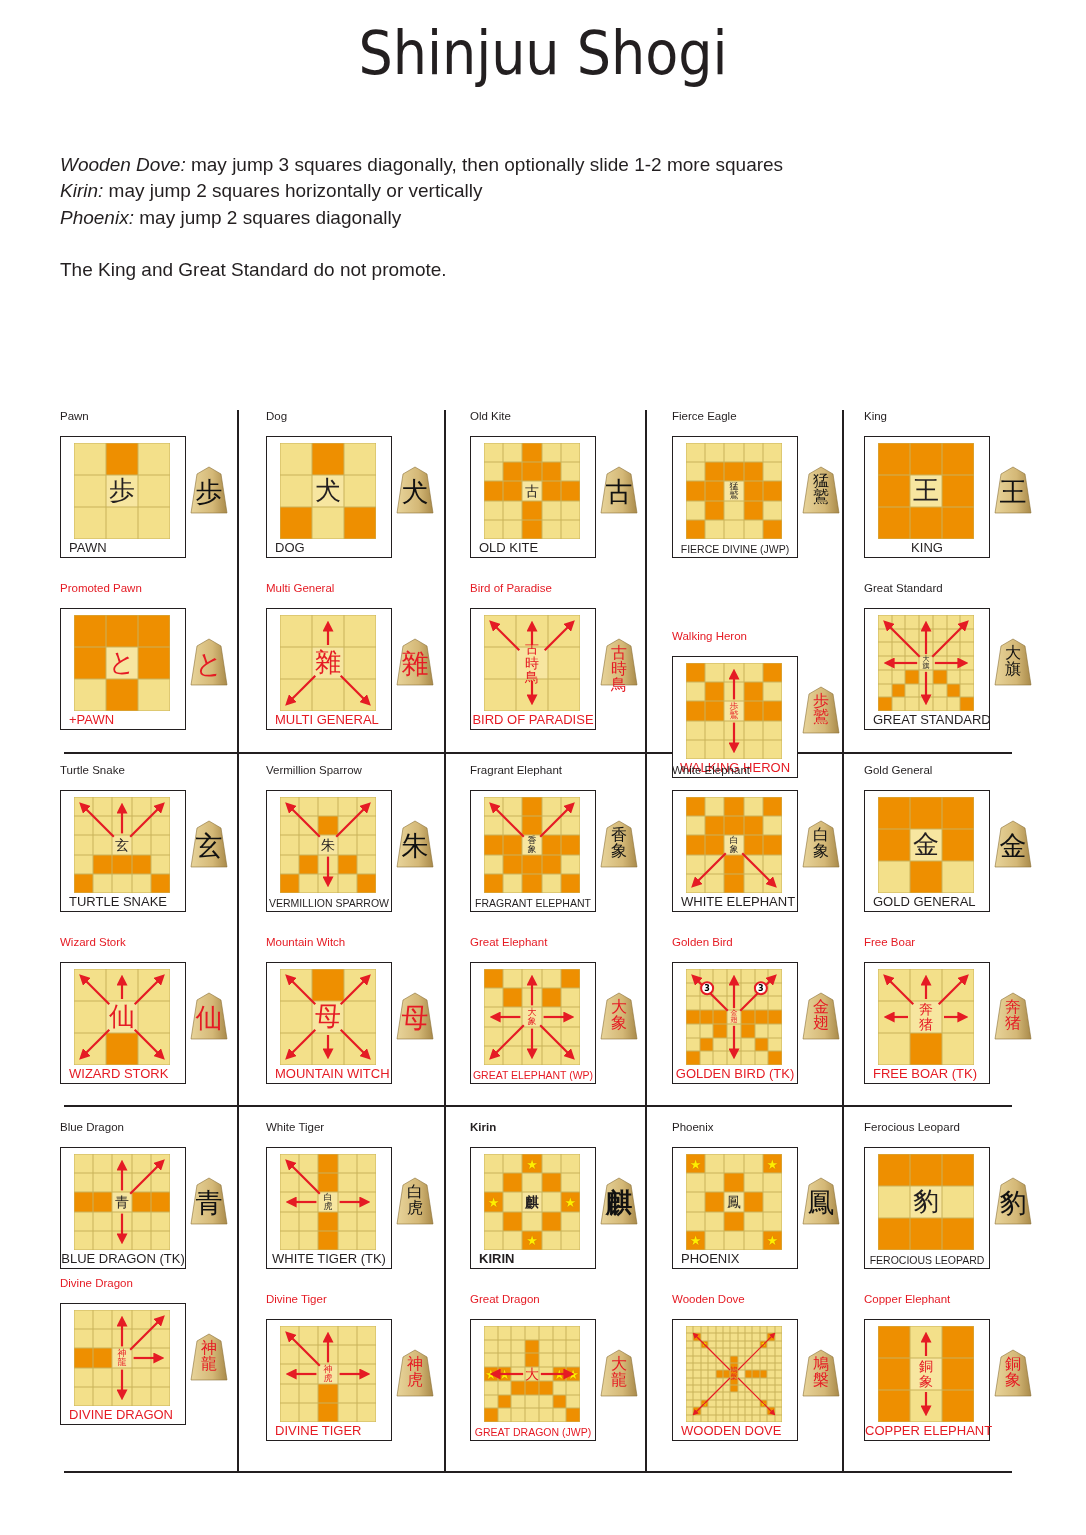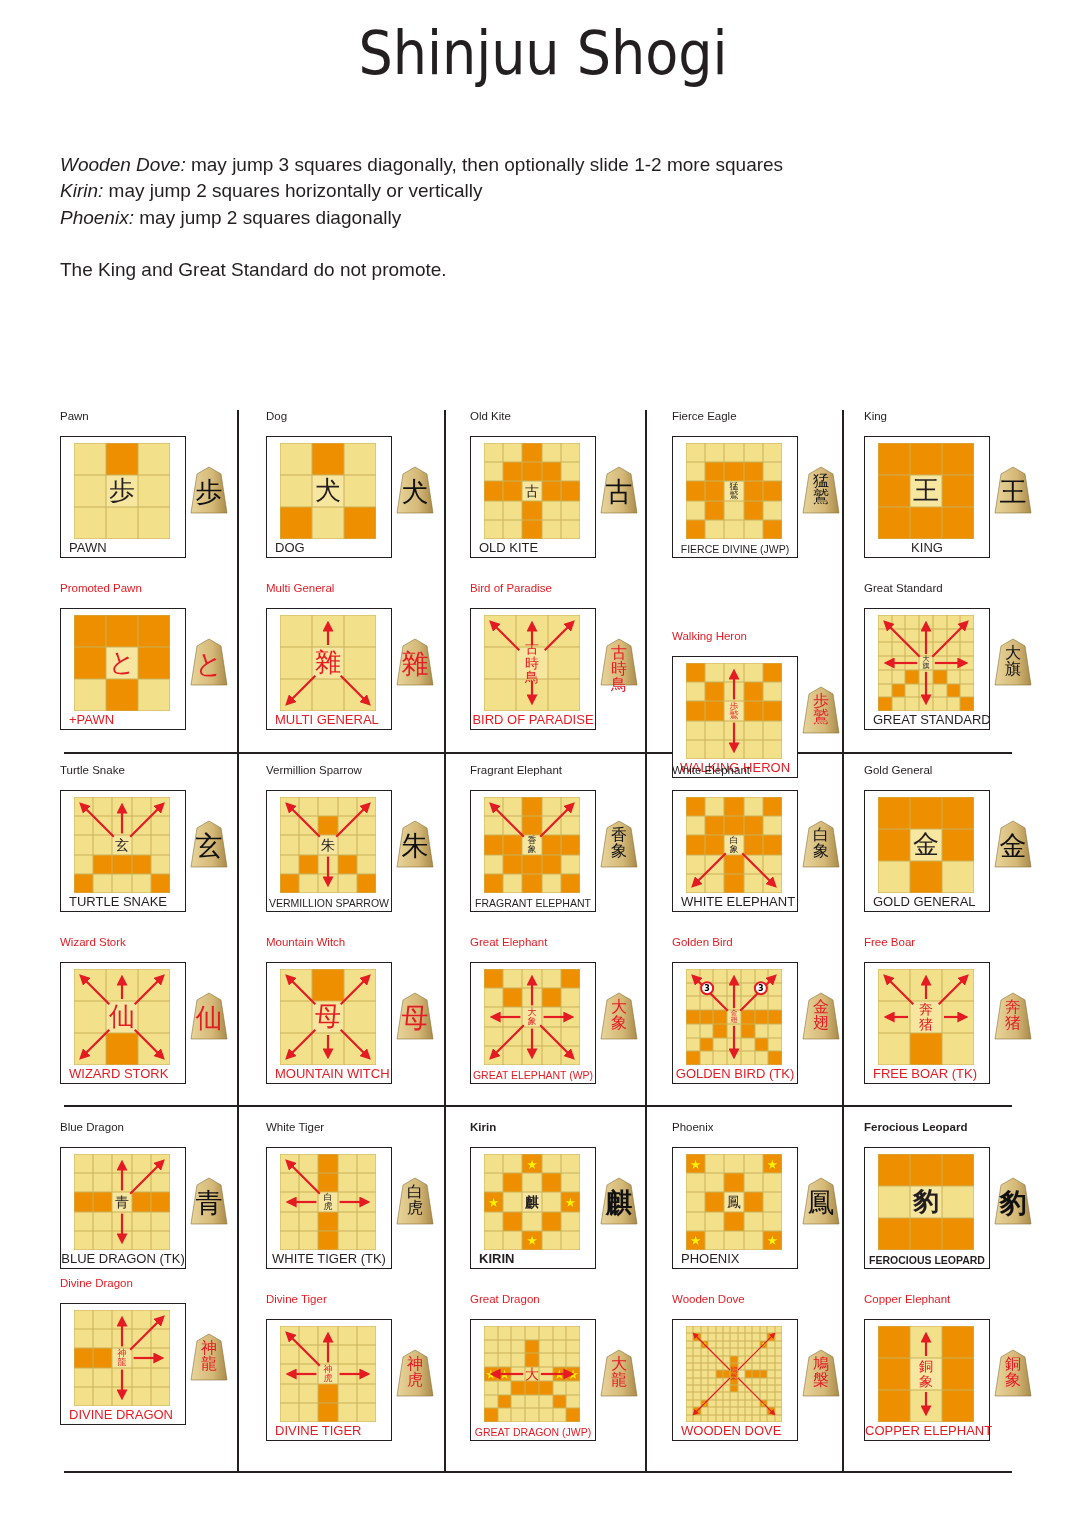--- a/index.html
+++ b/index.html
@@ -1262,21 +1262,21 @@
               <stop offset="0" stop-color="#e8d49a"></stop>
               <stop offset="0.6" stop-color="#d4b877"></stop>
               <stop offset="1" stop-color="#a98a4a"></stop>
             </linearGradient>
           </defs>
           <path d="M19 1 L31 8 L37 47 L1 47 L7 8 Z" fill="url(#pg23)" stroke="#8a6e35" stroke-width="0.6"></path>
         </svg>
         <div class="pk" style="font-size: 27px; top: 12px; color: rgb(17, 17, 17);">鳳</div>
       </div>
     </div>
-    <div class="cell" style="left: 864px; top: 1121px; font-weight: bold;">
+    <div class="cell" style="left: 864px; top: 1121px;">
       <div class="pname">Ferocious Leopard</div>
       <div class="frame" style="left: 0px; top: 26px; width: 124px; height: 120px;">
         <div class="board" style="left: 13px; top: 6px; width: 96px; height: 96px; grid-template-columns: repeat(3, 1fr); grid-template-rows: repeat(3, 1fr);">
           <div class="sq o"></div>
           <div class="sq o"></div>
           <div class="sq o"></div>
           <div class="sq"></div>
           <div class="sq c"></div>
           <div class="sq"></div>
           <div class="sq o"></div>

